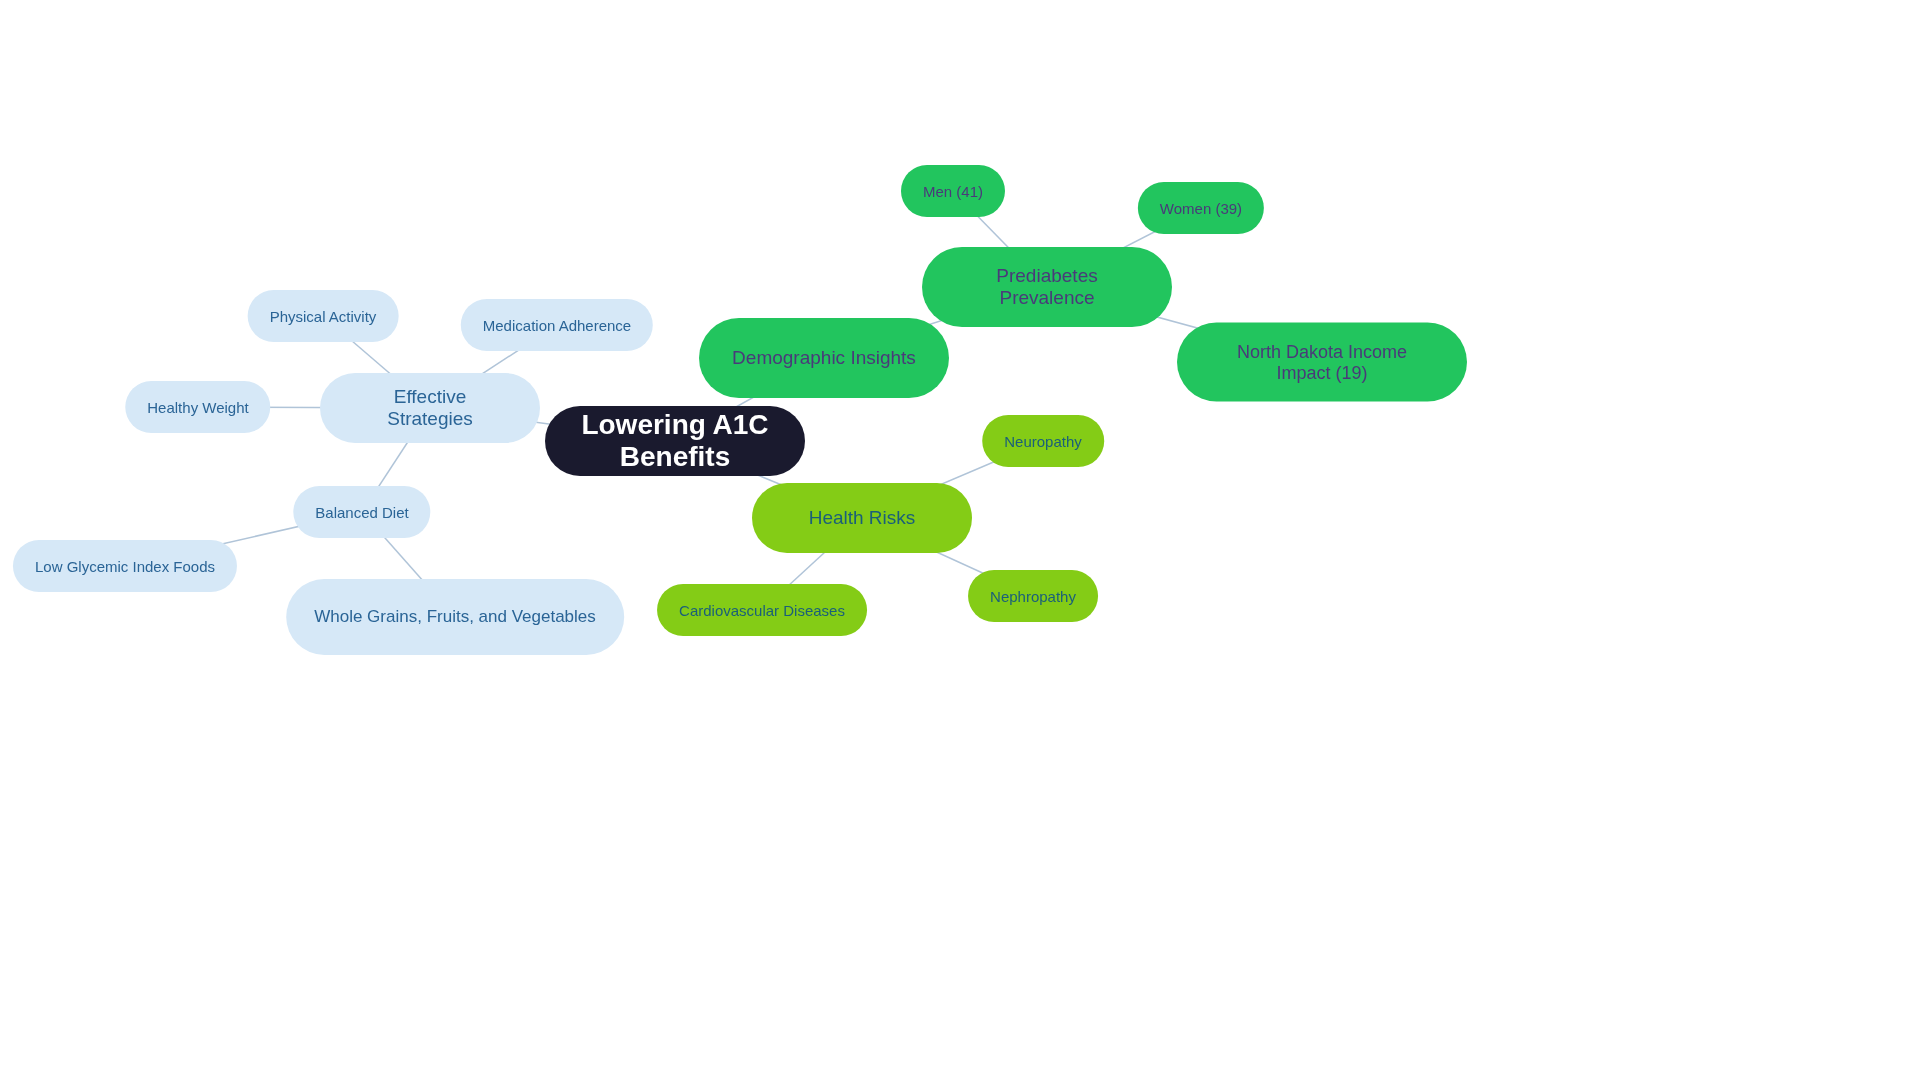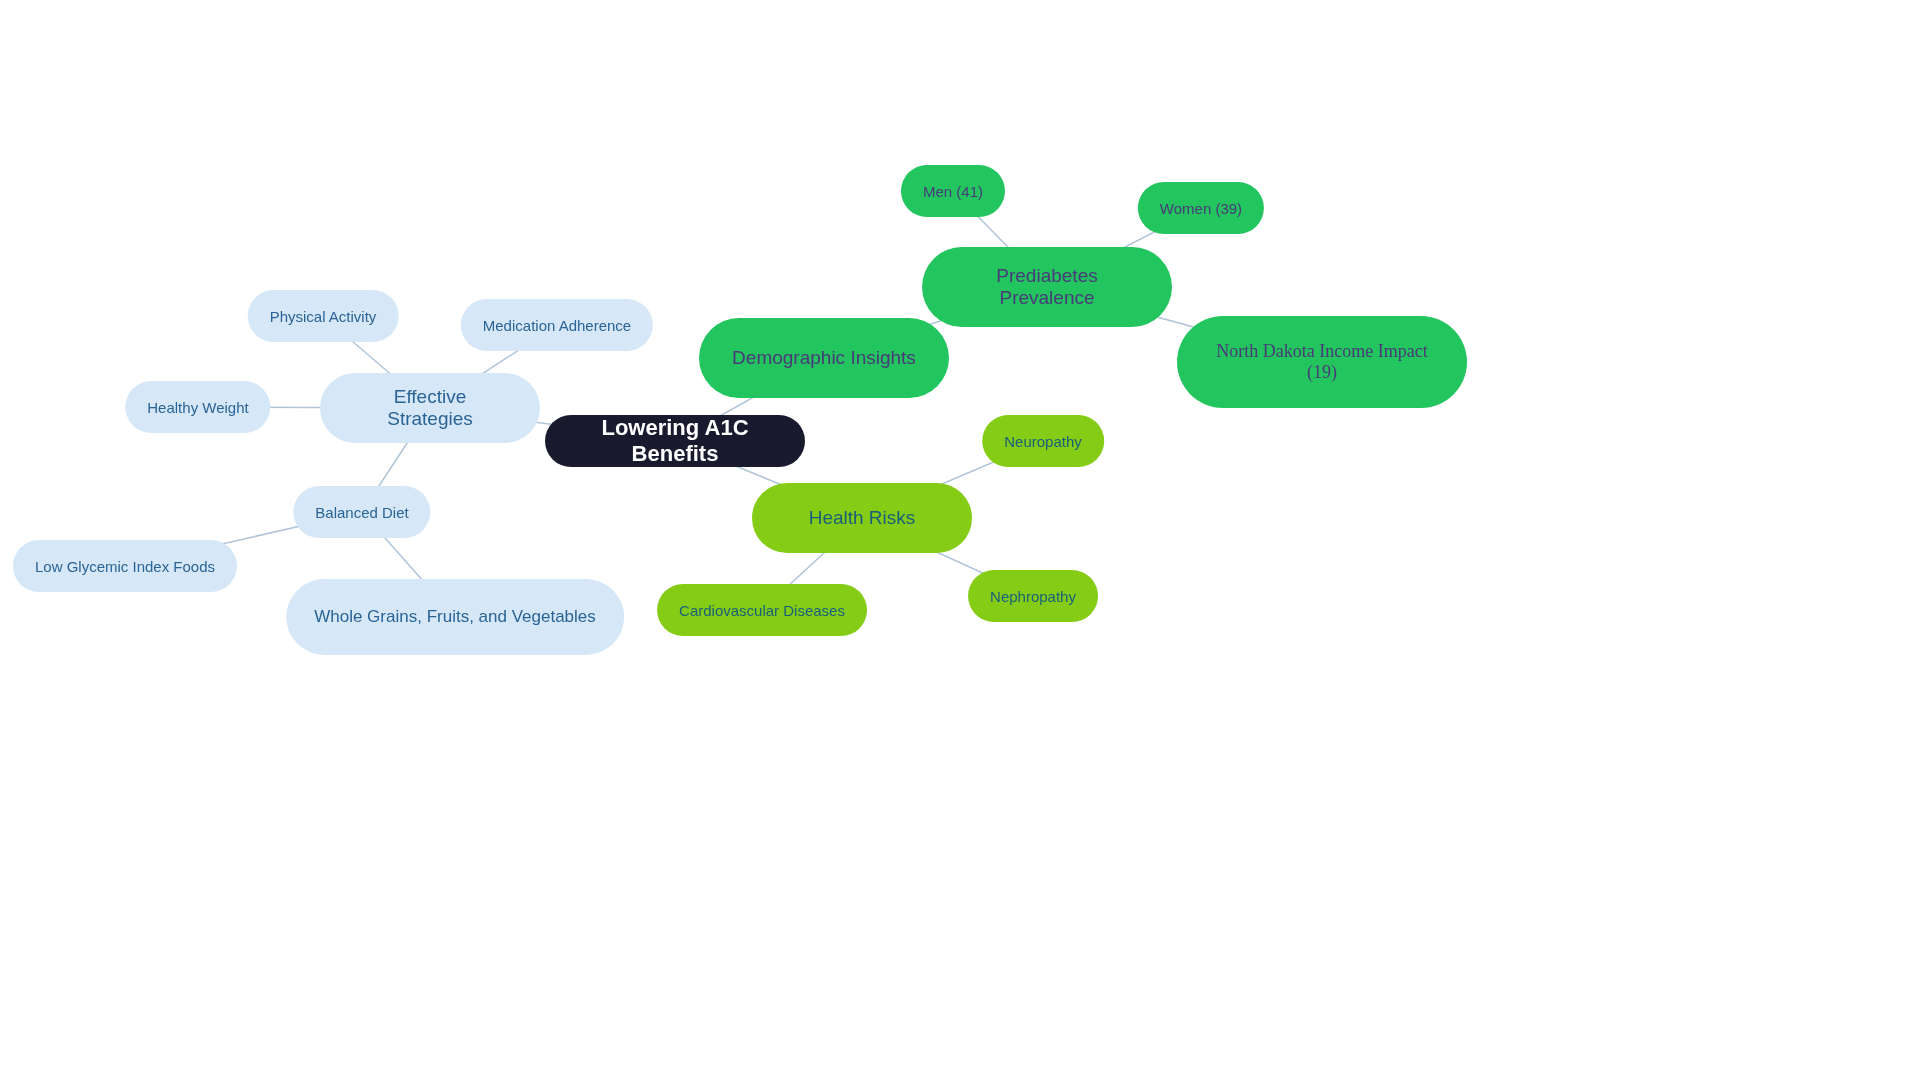--- a/index.html
+++ b/index.html
@@ -25,26 +25,26 @@
       align-items: center;
       justify-content: center;
       text-align: center;
       font-weight: 500;
       cursor: pointer;
       user-select: none;
     }
     .node-center {
       background: #1a1a2e;
       color: #ffffff;
-      font-size: 22px;
+      font-size: 28px;
       font-weight: 600;
       padding: 18px 36px;
       border-radius: 40px;
       width: 260px;
-      height: 52px;
+      height: 70px;
     }
     .node-blue {
       background: #d6e8f7;
       color: #2a6496;
       border: none;
     }
     .node-purple {
       background: #22c55e;
       color: #4a3a7a;
       border: none;
@@ -72,23 +72,22 @@
     }
     .node-xl {
       font-size: 19px;
       padding: 16px 32px;
       height: 80px;
       width: 250px;
     }
     .node-xxl {
       font-size: 18px;
       padding: 18px 36px;
-      height: 92px;
+      height: 79px;
       width: 290px;
-      font-family: Liberation Serif, serif;
     }
   </style>
 </head>
 <body>
 
 <svg id="mind-map-canvas">
 <line x1="675" y1="441" x2="430" y2="408" stroke="#b0c4d8" stroke-width="1.5"></line>
     <line x1="430" y1="408" x2="323" y2="316" stroke="#b0c4d8" stroke-width="1.5"></line>
     <line x1="430" y1="408" x2="557" y2="325" stroke="#b0c4d8" stroke-width="1.5"></line>
     <line x1="430" y1="408" x2="198" y2="407" stroke="#b0c4d8" stroke-width="1.5"></line>

